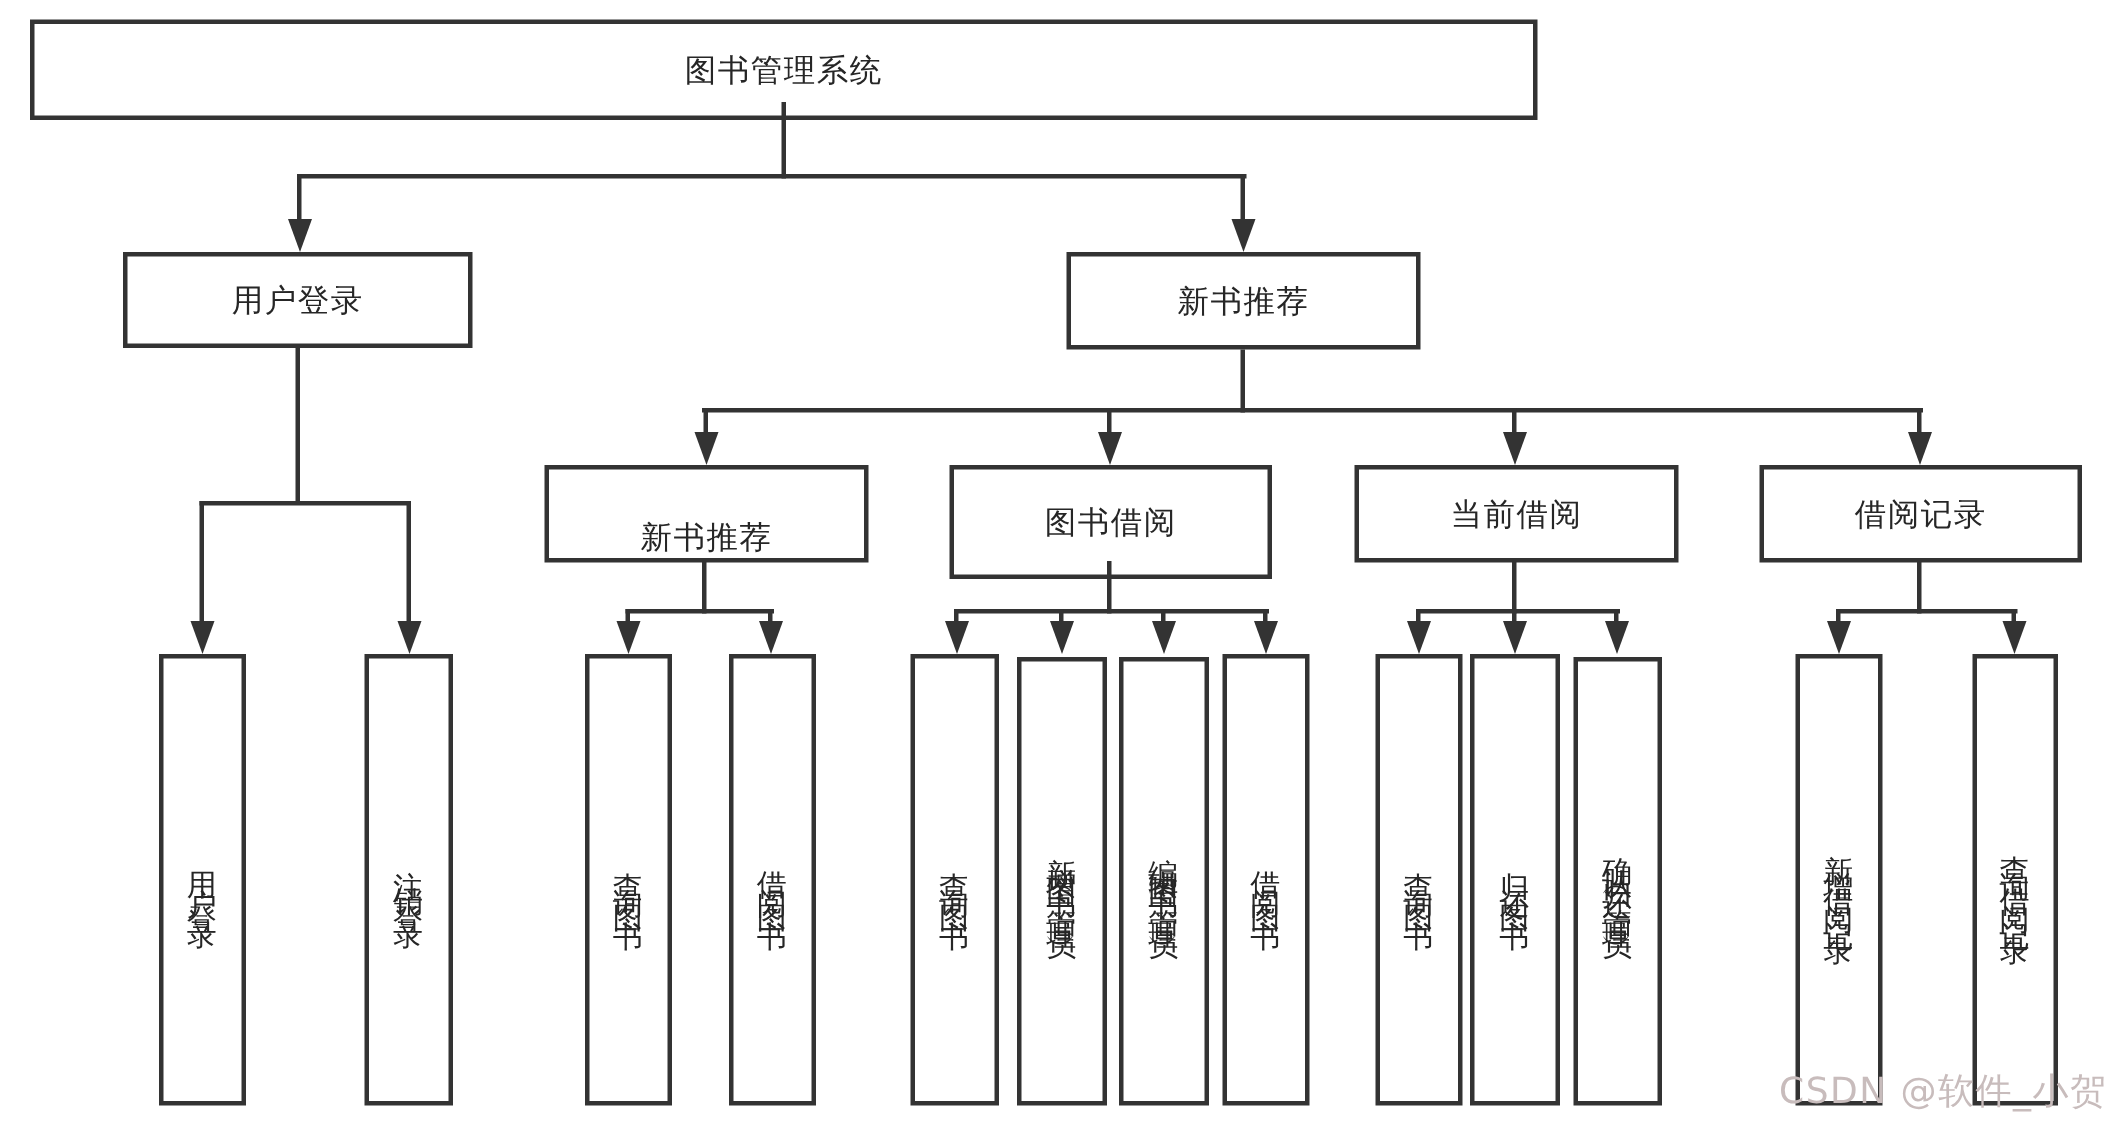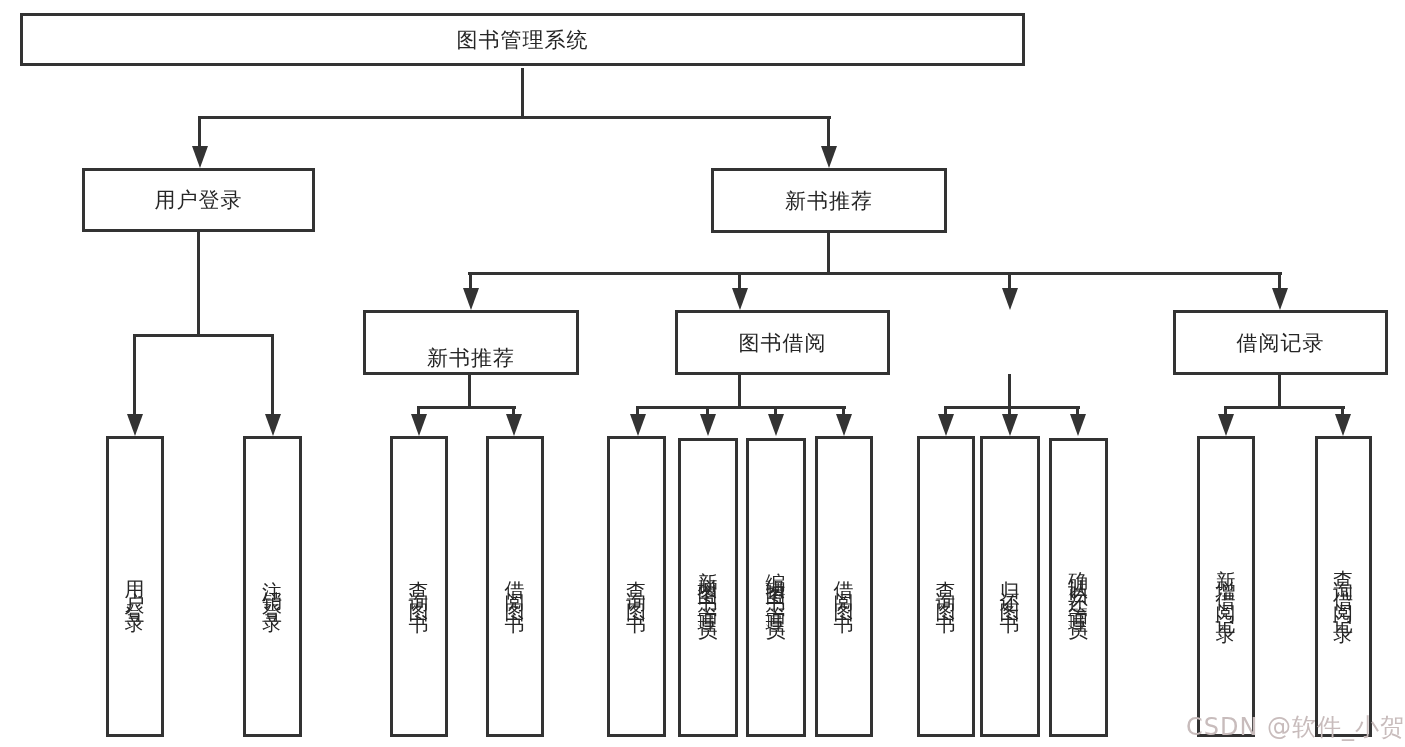--- a/index.html
+++ b/index.html
@@ -51,21 +51,21 @@
     letter-spacing: 1px;
     white-space: nowrap;
     z-index: 20;
   }
 </style>
 </head>
 <body>
 
 <div class="canvas">
 
-  <div class="box" style="left:20px; top:13px; width:1005px; height:53px;">
+  <div class="box" style="left:20px; top:13px; width:1005px; height:67px;">
     <span class="hlabel">图书管理系统</span>
   </div>
 
   <div class="line vline" style="left:521px; top:68px; height:51px;"></div>
   <div class="line hline" style="left:198px; top:116px; width:633px;"></div>
   <div class="line vline" style="left:198px; top:116px; height:32px;"></div>
   <div class="arrowhead" style="left:192px; top:146px;"></div>
   <div class="line vline" style="left:827px; top:116px; height:32px;"></div>
   <div class="arrowhead" style="left:821px; top:146px;"></div>
 
@@ -90,22 +90,25 @@
   <div class="line vline" style="left:738px; top:272px; height:18px;"></div>
   <div class="arrowhead" style="left:732px; top:288px;"></div>
   <div class="line vline" style="left:1008px; top:272px; height:18px;"></div>
   <div class="arrowhead" style="left:1002px; top:288px;"></div>
   <div class="line vline" style="left:1278px; top:272px; height:18px;"></div>
   <div class="arrowhead" style="left:1272px; top:288px;"></div>
 
   <div class="box" style="left:363px; top:310px; width:216px; height:65px;align-items:flex-end;">
     <span class="hlabel">新书推荐</span>
   </div>
-  <div class="box" style="left:633px; top:310px; width:215px; height:65px;margin-left:42px;">
+  <div class="box" style="left:633px; top:310px; width:215px; height:76px;">
     <span class="hlabel">图书借阅</span>
+  </div>
+  <div class="box" style="left:903px; top:310px; width:216px; height:65px;">
+    <span class="hlabel">当前借阅</span>
   </div>
   <div class="box" style="left:1173px; top:310px; width:215px; height:65px;justify-content:center;">
     <span class="hlabel">借阅记录</span>
   </div>
 
   <div class="line vline" style="left:468px; top:374px; height:35px;"></div>
   <div class="line hline" style="left:417px; top:406px; width:99px;"></div>
   <div class="line vline" style="left:417px; top:406px; height:10px;"></div>
   <div class="arrowhead" style="left:411px; top:414px;"></div>
   <div class="line vline" style="left:512px; top:406px; height:10px;"></div>

